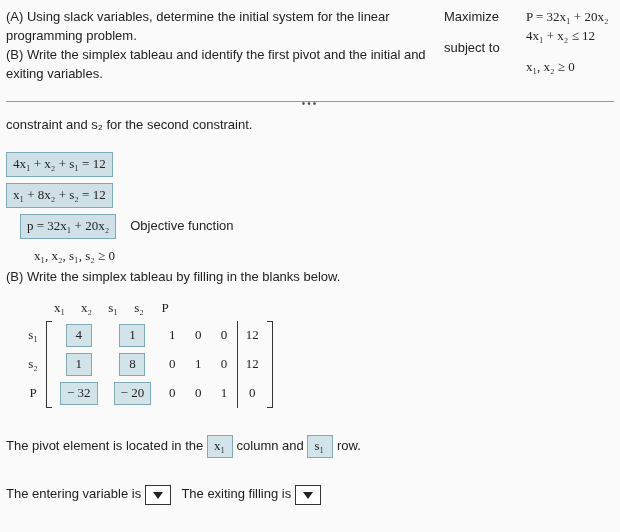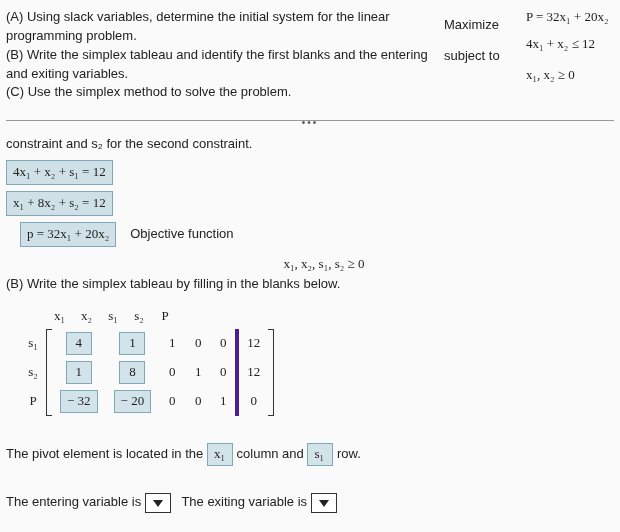--- a/index.html
+++ b/index.html
@@ -33,21 +33,21 @@
     background:#f0f0f0; font-size:9px; text-align:center;
   }
   .dots{position:absolute; left:50%; top:-4px; transform:translateX(-50%); font-size:10px; letter-spacing:2px; color:#555;}
   .hl {
     background: #cfe0e6;
     border: 1px solid #7fa9b8;
     padding: 2px 6px;
     display: inline-block;
     font-family: "Times New Roman", serif;
   }
-  .constraints-block { margin-top: 6px; text-align: center; }
+  .constraints-block { margin-top: 17px; }
   .constraints-block .row { margin: 6px 0; display:flex; align-items:center; gap:14px;}
   .row .lab { font-family: Arial;}
   .nonneg { font-family:"Times New Roman",serif; margin-left:28px; margin-top:8px;}
   .partB { margin-top: 2px; }
   .tableau { margin: 10px 0 10px 14px; font-family:"Times New Roman",serif; }
   .tableau table { border-collapse: collapse; }
   .tableau th, .tableau td { padding: 3px 8px; text-align: center; min-width:26px;}
   .rowlabel { padding-right: 2px; text-align:right;}
   .boxed {
     background: #d3e3ea;
@@ -55,44 +55,43 @@
     display: inline-block;
     min-width: 26px;
     padding: 1px 6px;
     font-family:"Times New Roman",serif;
   }
   .matrix-wrap { display:inline-flex; align-items:stretch;}
   .bracket-l, .bracket-r { width:6px; border:1.4px solid #333;}
   .bracket-l { border-right:none;}
   .bracket-r { border-left:none;}
   .tbl td { font-family:"Times New Roman",serif;}
-  .aug { border-left:4px solid #4c1d95;margin-top:44px;}
+  .aug { border-left:1px solid #4c1d95;margin-top:44px;}
   .sentence { margin-top: 27px;}
   .dropdown {
     display: inline-flex; align-items:center; justify-content:center;
     width: 26px; height: 20px;
     border: 1px solid #333;
     background: #fff;
     vertical-align: middle;
   }
   .dropdown svg { width:10px; height:10px;}
   .serif{font-family:"Times New Roman",serif;}
 </style>
 </head>
 <body>
 
 <div class="top">
   <div class="problem-text">
     <span>(A) Using slack variables, determine the initial system for the linear programming problem.</span><br>
-    <span>(B) Write the simplex tableau and identify the first blanks and the entering and exiting variables.</span><br>
-    <span>(C) Use the simplex method to solve the problem.</span>
+    <span>(B) Write the simplex tableau and identify the first pivot and the initial and exiting variables.</span><br>
   </div>
   <div class="objective serif">
     <div class="obj-row">
-      <span class="obj-label" style="font-family:Arial;margin-top:8px;">Maximize</span>
+      <span class="obj-label" style="font-family:Arial;">Maximize</span>
       <span class="obj-expr">P = 32x₁ + 20x₂</span>
     </div>
     <div class="obj-row">
       <span class="obj-label" style="font-family:Arial;margin-top:12px;">subject to</span>
       <span class="obj-expr">4x₁ + x₂ ≤ 12</span>
     </div>
     <div class="obj-row">
       <span class="obj-label"></span>
       <span class="obj-expr">x₁, x₂ ≥ 0</span>
     </div>
@@ -194,19 +193,19 @@
 </div>
 
 <div class="sentence">
   <span>The entering variable is</span>
   <span class="dropdown">
     <svg viewBox="0 0 10 10">
         <polygon points="0,2 10,2 5,9" fill="#222"></polygon>
       </svg>
   </span>
   &nbsp;
-  <span>The exiting variable is</span>
+  <span>The exiting filling is</span>
   <span class="dropdown">
     <svg viewBox="0 0 10 10">
         <polygon points="0,2 10,2 5,9" fill="#222"></polygon>
       </svg>
   </span>
 </div>
 
 </body></html>

